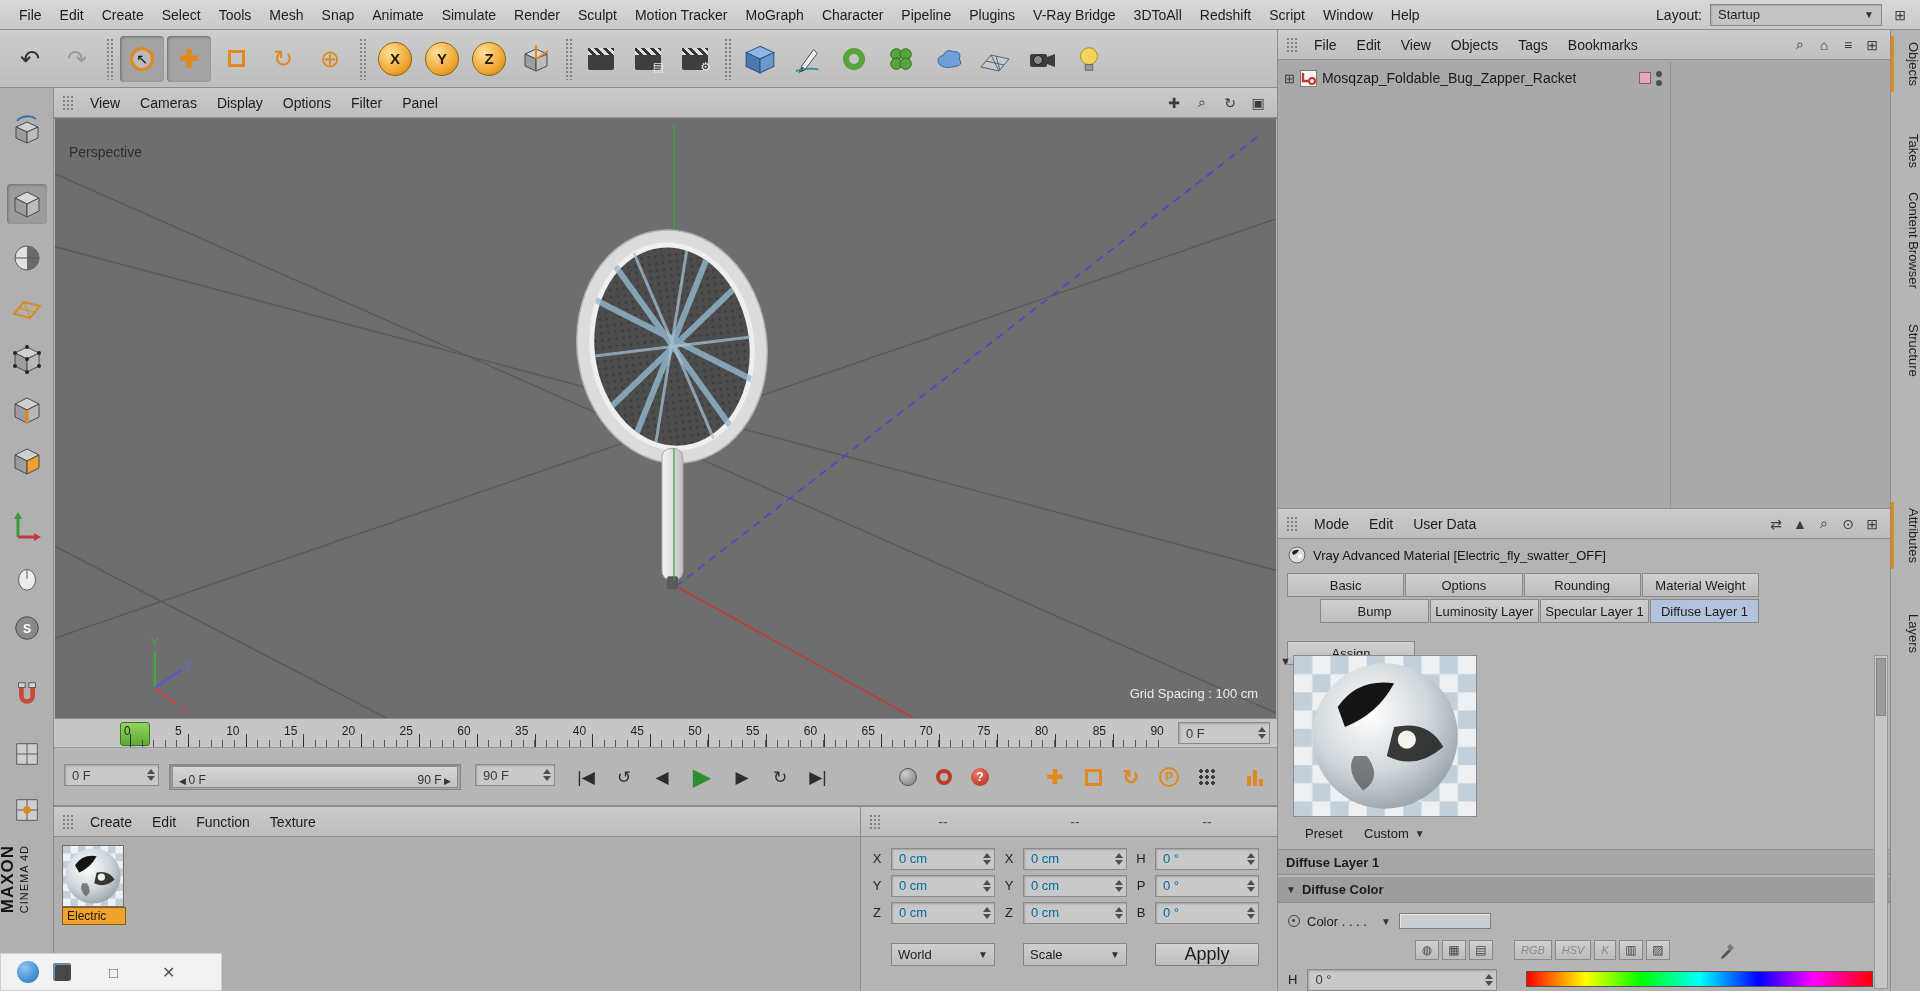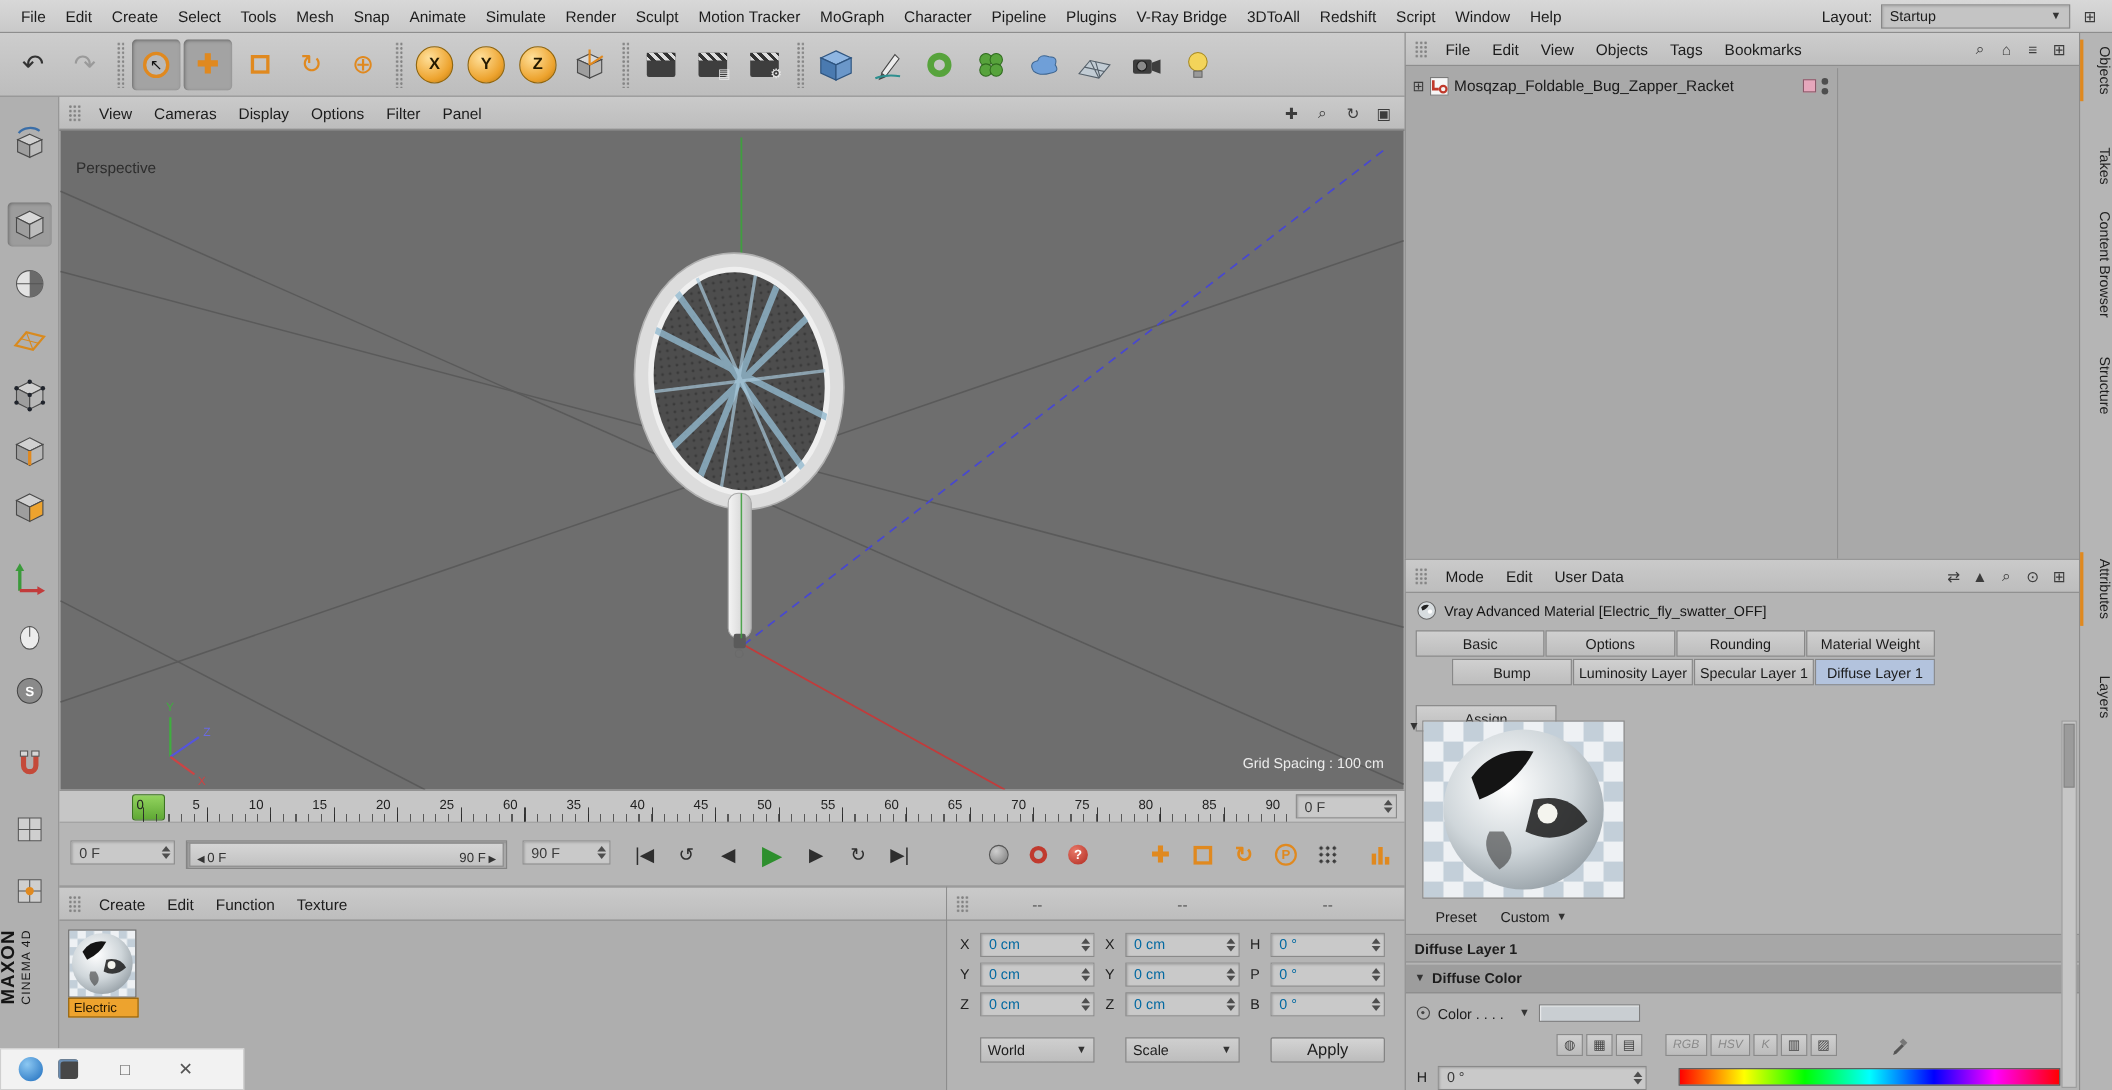--- a/index.html
+++ b/index.html
@@ -72,21 +72,21 @@
 .panel-header .mi {padding:4px 10px;}
 #matmgr {position:absolute;left:54px;top:806px;width:806px;height:185px;background:#aeaeae;border-top:1px solid #8d8d8d;}
 #matthumb {position:absolute;left:8px;top:38px;width:64px;}
 #matthumb svg {border:1px solid #6e6e6e;display:block;}
 #matlabel {height:18px;background:#eda32e;border:1px solid #8a5f10;font-size:12px;color:#201500;display:flex;align-items:center;padding:0 4px;}
 
 #coords {position:absolute;left:860px;top:806px;width:417px;height:185px;background:#b4b4b4;border-top:1px solid #8d8d8d;border-left:1px solid #8d8d8d;}
 .coordgrid {position:absolute;left:8px;top:38px;display:grid;grid-template-columns:16px 104px 16px 104px 16px 104px;grid-auto-rows:27px;column-gap:6px;align-items:center;}
 .clabel {text-align:center;font-size:13px;color:#222;}
 .cselect {position:absolute;width:104px;height:23px;top:136px;background:linear-gradient(#cfcfcf,#bdbdbd);border:1px solid #858585;display:flex;align-items:center;justify-content:space-between;padding:0 6px;font-size:13px;}
-#applybtn {position:absolute;left:294px;top:136px;width:104px;height:23px;background:linear-gradient(#d4d4d4,#bcbcbc);border:1px solid #7f7f7f;border-radius:2px;display:flex;align-items:center;justify-content:center;font-size:15px;}
+#applybtn {position:absolute;left:294px;top:136px;width:104px;height:23px;background:linear-gradient(#d4d4d4,#bcbcbc);border:1px solid #7f7f7f;border-radius:2px;display:flex;align-items:center;justify-content:center;font-size:18px;}
 .hdrdash {position:absolute;top:7px;width:104px;text-align:center;color:#555;}
 
 
 #objpanel {position:absolute;left:1277px;top:30px;width:613px;height:478px;background:#a9a9a9;border-left:1px solid #8d8d8d;}
 #objpanel .panel-header {background:linear-gradient(#cdcdcd,#bfbfbf);}
 .sicon {width:20px;height:20px;display:flex;align-items:center;justify-content:center;font-size:14px;color:#3c3c3c;}
 #objrow {position:absolute;left:0;top:36px;width:390px;height:24px;display:flex;align-items:center;gap:5px;padding:0 6px;font-size:14px;color:#1a1a1a;}
 .expander {font-size:13px;color:#3a3a3a;}
 #objdivider {position:absolute;left:392px;top:32px;width:1px;height:446px;background:#919191;}
 .swatch-pink {width:12px;height:12px;background:#e6a7bc;border:1px solid #8a5a6a;}

